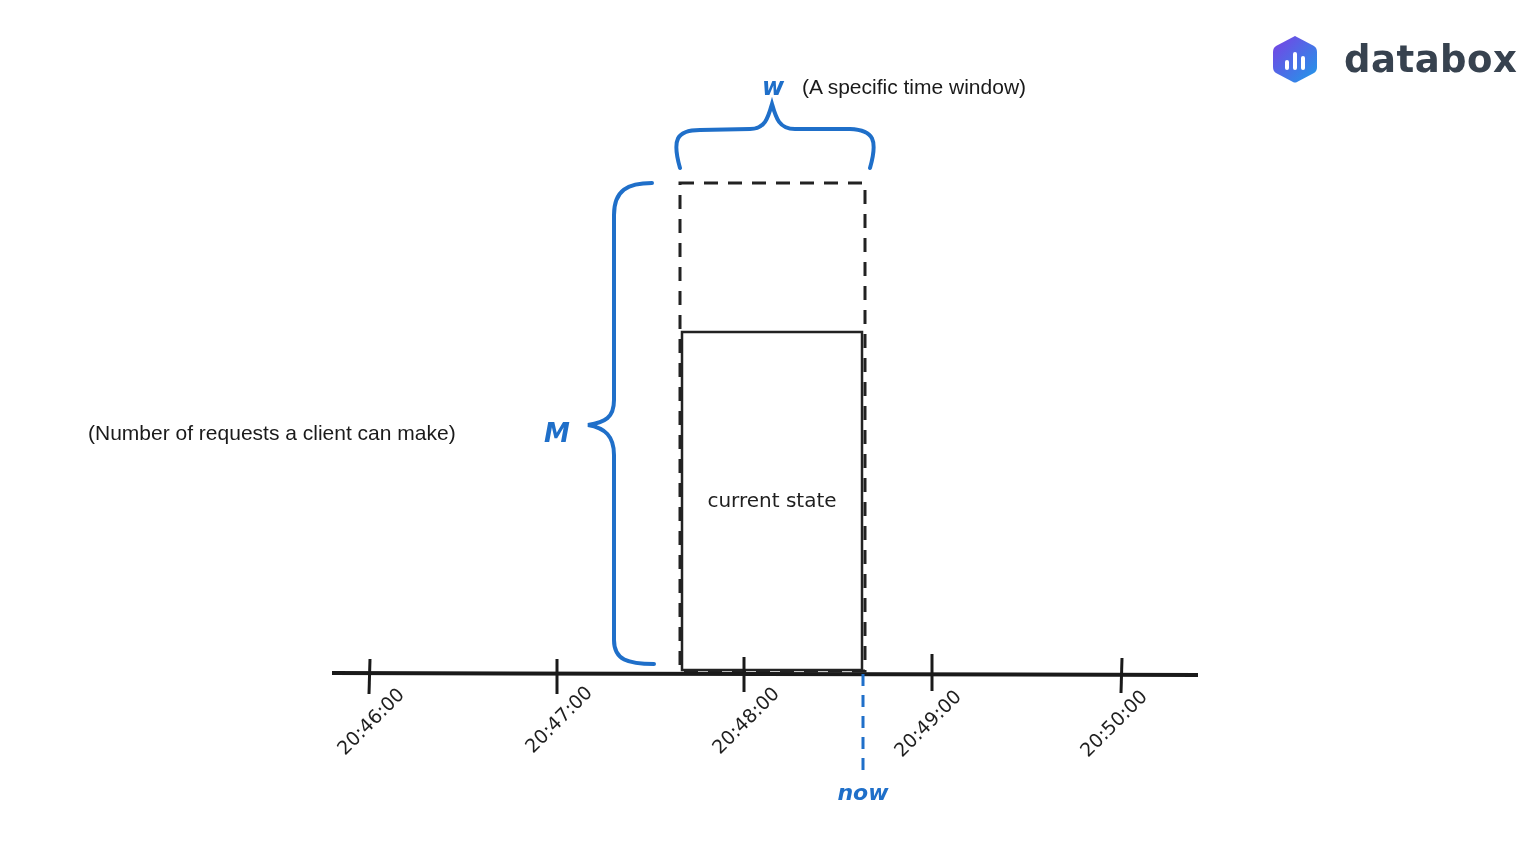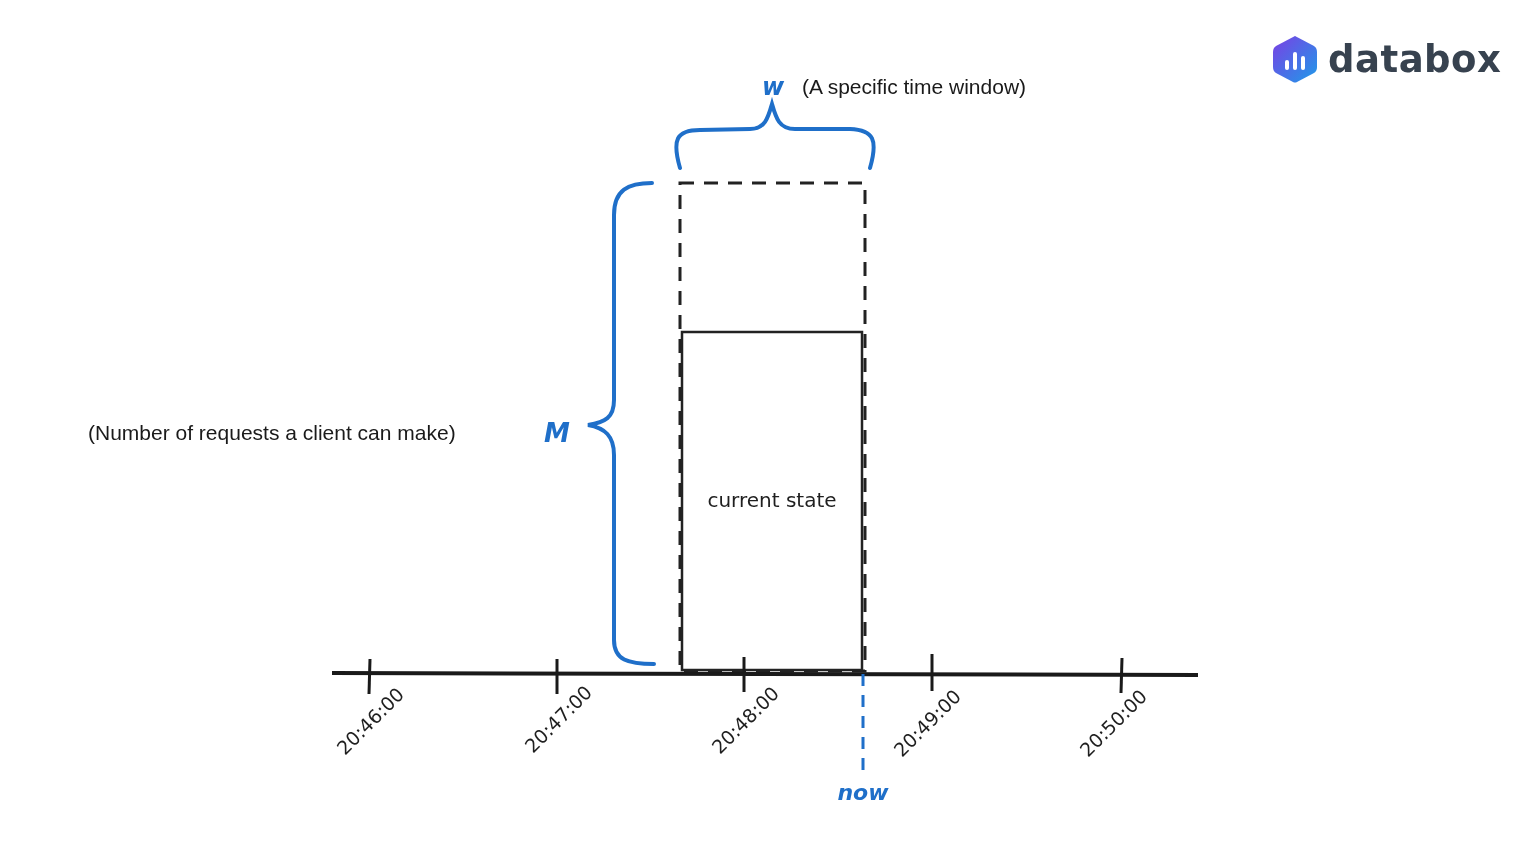--- a/index.html
+++ b/index.html
@@ -1,21 +1,21 @@
 <!DOCTYPE html>
 <html><head>
   <meta charset="utf-8">
   <style>
     html, body { margin: 0; padding: 0; background: #ffffff; }
     body { width: 1536px; height: 864px; position: relative; overflow: hidden; font-family: "Liberation Sans", sans-serif; }
     #diagram { position: absolute; left: 0; top: 0; }
     .label-text { font-family: "Liberation Sans", sans-serif; font-size: 21px; fill: #1a1a1a; }
     .hand-text { font-family: "DejaVu Sans", sans-serif; fill: #1f1f1f; }
     .blue-text { font-family: "DejaVu Sans", sans-serif; font-weight: bold; fill: #1f6fc9; font-style: italic; }
-    .logo { position: absolute; left: 1272px; top: 34px; display: flex; align-items: center; gap: 10px; }
+    .logo { position: absolute; left: 1272px; top: 34px; display: flex; align-items: center; gap: 26px; }
     .logo-word { font-family: "DejaVu Sans", sans-serif; font-weight: bold; font-size: 37px; color: #37424f; letter-spacing: 0.5px; }
   </style>
 </head>
 <body>
 
 <svg id="diagram" width="1536" height="864" viewBox="0 0 1536 864" xmlns="http://www.w3.org/2000/svg">
 
   <path d="M 680 168 C 672 140, 676 130, 700 130 L 750 129 C 765 129, 768 118, 772 104 C 776 118, 779 129, 795 129 L 850 129 C 874 130, 878 140, 870 168" fill="none" stroke="#1f6fc9" stroke-width="4" stroke-linecap="round"></path>
   <text class="blue-text" x="762" y="95" font-size="24">w</text>
   <text class="label-text" x="802" y="94">(A specific time window)</text>

